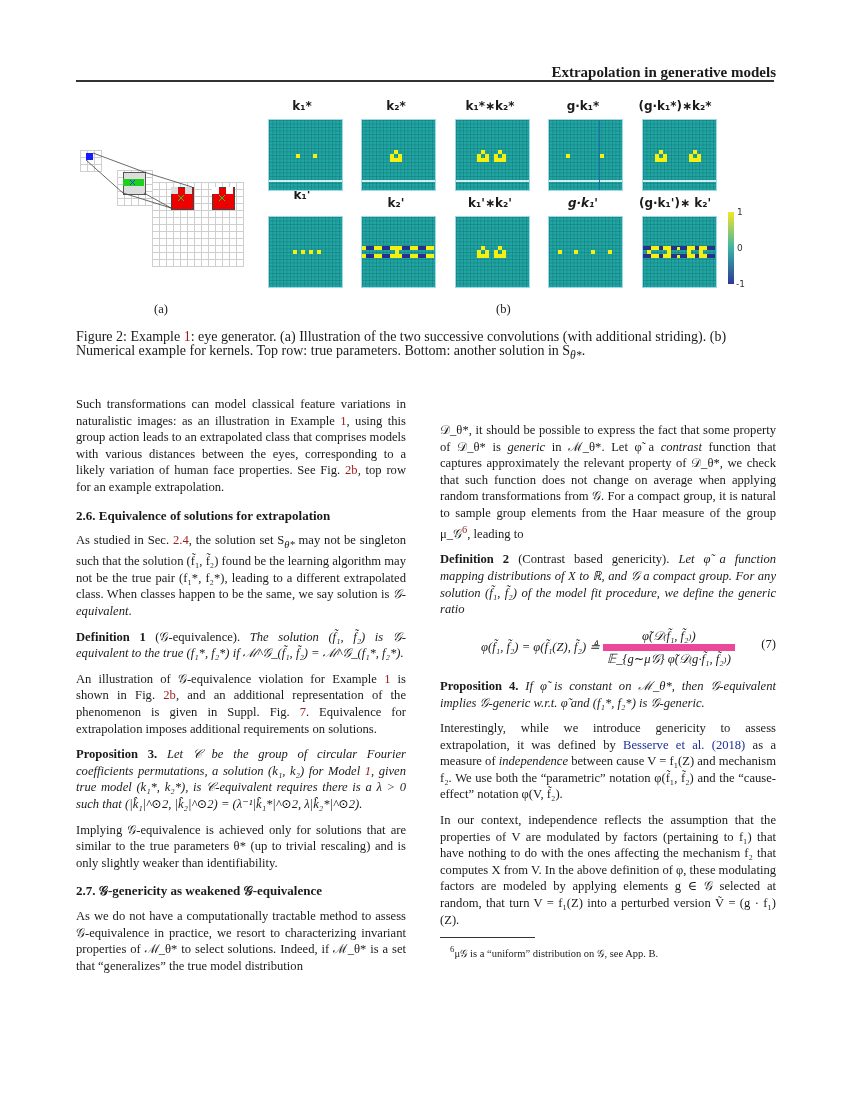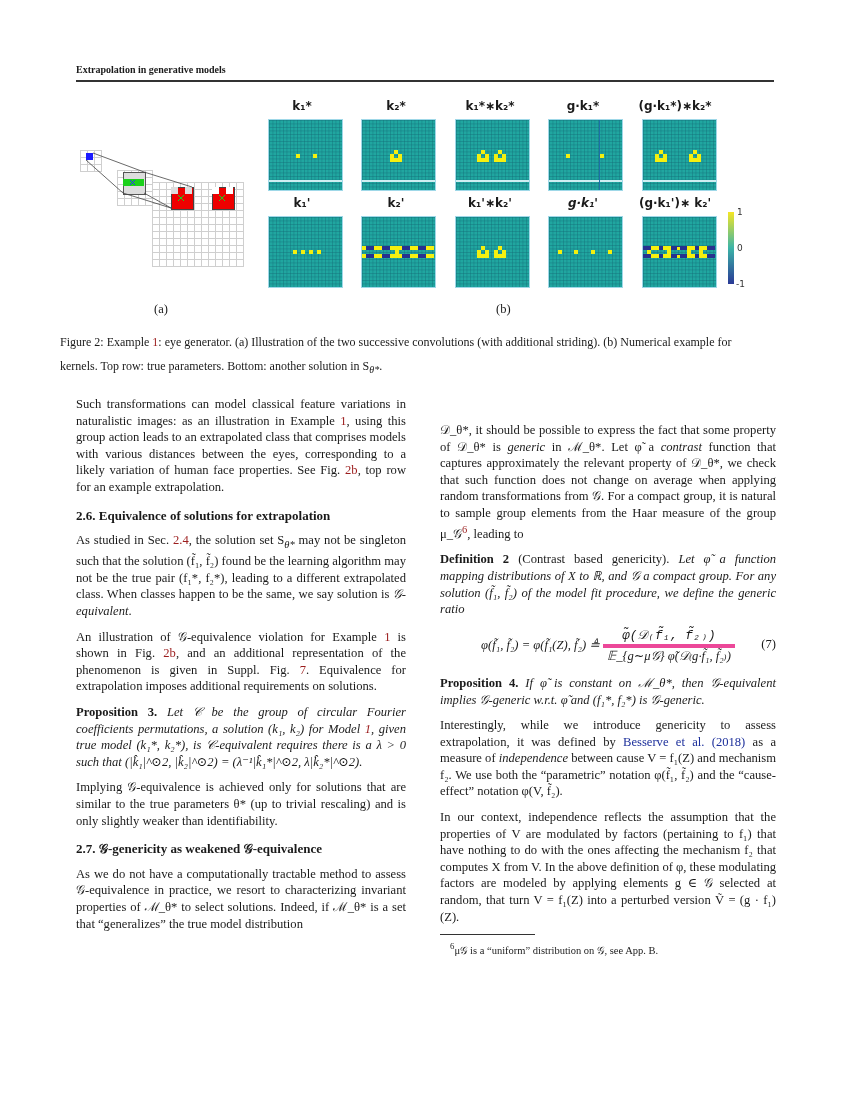--- a/index.html
+++ b/index.html
@@ -1,19 +1,19 @@
 <!DOCTYPE html>
 <html><head>
 <meta charset="utf-8">
 <style>
   html, body { margin: 0; padding: 0; background: #ffffff; }
   body { width: 850px; height: 1100px; position: relative; overflow: hidden;
          font-family: "Liberation Serif", "DejaVu Serif", serif; color: #1a1a1a; }
-  .running-head { position: absolute; left: 76px; top: 64px; width: 700px; text-align: left;
-                  font-weight: bold; font-size: 10px; }
+  .running-head { position: absolute; left: 76px; top: 64px; width: 700px; text-align: right;
+                  font-weight: bold; font-size: 15px; }
   .head-rule { position: absolute; left: 76px; top: 80px; width: 698px; height: 1.6px; background: #333; }
 
   
   .fig-a { position: absolute; left: 80px; top: 150px; width: 180px; height: 140px; }
   .grid { position: absolute; background-image:
             linear-gradient(#cfcfcf 1px, transparent 1px),
             linear-gradient(90deg, #cfcfcf 1px, transparent 1px);
           background-size: 7px 7px; border-right:1px solid #cfcfcf; border-bottom:1px solid #cfcfcf; }
   .cell { position: absolute; }
   .sub-label { position: absolute; font-size: 12.5px; }
@@ -29,35 +29,35 @@
   .kernel .hline { position: absolute; left: 0; right: 0; height: 1.5px; background: #cfeef2; }
   .kernel .vline { position: absolute; top: 0; bottom: 0; width: 1px; background: #1c6fa8; }
   .px { position: absolute; width: 4px; height: 4px; }
   .y { background: #f5f00f; }
   .b { background: #26318f; }
 
   .colorbar { position: absolute; left: 728px; top: 212px; width: 6px; height: 72px;
               background: linear-gradient(#f5e625, #3cb4a8 50%, #2a3996); }
   .cb-label { position: absolute; font-family: "DejaVu Sans", sans-serif; font-size: 9px; color: #333; }
 
-  .caption { position: absolute; left: 60px; top: 330px; width: 700px; font-size: 12px; line-height: 24px; }
+  .caption { position: absolute; left: 76px; top: 330px; width: 700px; font-size: 14px; line-height: 14px; }
   .ref { color: #9b1c1c; }
   .cite { color: #1c2f9b; }
 
   .col { position: absolute; top: 396px; width: 330px; font-size: 12.6px; line-height: 16.6px; text-align: justify; }
   .col.left { left: 76px; }
   .col.right { left: 440px; width: 336px; top: 422px; }
   .col p { margin: 0 0 9px 0; }
   .col h3 { font-size: 13px; margin: 12px 0 8px 0; font-weight: bold; }
   .it { font-style: italic; }
   .b-run { font-weight: bold; }
   .eq { text-align: center; margin: 10px 0; position: relative; font-style: italic; }
   .eq .num { position: absolute; right: 0; top: 8px; font-style: normal; }
   .frac { display: inline-block; vertical-align: middle; text-align: center; }
-  .frac .num-t { display: block; border-bottom: 4px solid #ec4899; padding: 0 4px; font-family: Liberation Mono, monospace; }
+  .frac .num-t { display: block; border-bottom: 7px solid #ec4899; padding: 0 4px; }
   .frac .den { display: block; padding: 0 4px; }
   .fn-rule { width: 95px; height: 1px; background: #333; margin: 4px 0 3px 0; }
   .footnote { font-size: 10.5px; padding-left: 10px; }
 </style>
 </head>
 <body>
 
 <div class="running-head">Extrapolation in generative models</div>
 <div class="head-rule"></div>
 
@@ -95,21 +95,21 @@
   </svg>
 </div>
 <div class="sub-label" style="left:154px;top:302px;">(a)</div>
 
 <div class="panel-title" style="left:247px;top:99px;">k₁*</div>
 <div class="panel-title" style="left:341px;top:99px;">k₂*</div>
 <div class="panel-title" style="left:435px;top:99px;">k₁*∗k₂*</div>
 <div class="panel-title" style="left:528px;top:99px;">g·k₁*</div>
 <div class="panel-title" style="left:620px;top:99px;">(g·k₁*)∗k₂*</div>
 
-<div class="panel-title" style="left:247px;top:196px;">k₁'</div>
+<div class="panel-title" style="left:247px;top:188px;">k₁'</div>
 <div class="panel-title" style="left:341px;top:196px;">k₂'</div>
 <div class="panel-title" style="left:435px;top:196px;">k₁'∗k₂'</div>
 <div class="panel-title" style="left:528px;top:196px;font-style:italic;">g·k₁'</div>
 <div class="panel-title" style="left:620px;top:196px;">(g·k₁')∗ k₂'</div>
 
 <div class="kernel" style="left:269px;top:120px;">
   <div class="hline" style="top:60px;"></div>
   <div class="px y" style="left:27px;top:34px;"></div>
   <div class="px y" style="left:44px;top:34px;"></div>
 </div>
@@ -224,20 +224,23 @@
 
 <div class="col left">
   <p>
     <span>Such transformations can model classical feature variations in naturalistic images: as an illustration in Example </span><a class="ref">1</a><span>, using this group action leads to an extrapolated class that comprises models with various distances between the eyes, corresponding to a likely variation of human face properties. See Fig. </span><a class="ref">2b</a><span>, top row for an example extrapolation.</span>
   </p>
   <h3>2.6. Equivalence of solutions for extrapolation</h3>
   <p>
     <span>As studied in Sec. </span><a class="ref">2.4</a><span>, the solution set S</span><sub class="it">θ*</sub><span> may not be singleton such that the solution (f̃₁, f̃₂) found be the learning algorithm may not be the true pair (f₁*, f₂*), leading to a different extrapolated class. When classes happen to be the same, we say solution is </span><span class="it">𝒢-equivalent</span><span>.</span>
   </p>
   <p>
+    <span class="b-run">Definition 1</span><span> (𝒢-equivalence). </span><span class="it">The solution (f̃₁, f̃₂) is 𝒢-equivalent to the true (f₁*, f₂*) if ℳ^𝒢_(f̃₁, f̃₂) = ℳ^𝒢_(f₁*, f₂*).</span>
+  </p>
+  <p>
     <span>An illustration of 𝒢-equivalence violation for Example </span><a class="ref">1</a><span> is shown in Fig. </span><a class="ref">2b</a><span>, and an additional representation of the phenomenon is given in Suppl. Fig. </span><a class="ref">7</a><span>. Equivalence for extrapolation imposes additional requirements on solutions.</span>
   </p>
   <p>
     <span class="b-run">Proposition 3.</span><span class="it"> Let 𝒞 be the group of circular Fourier coefficients permutations, a solution (k₁, k₂) for Model </span><a class="ref it">1</a><span class="it">, given true model (k₁*, k₂*), is 𝒞-equivalent requires there is a λ &gt; 0 such that (|k̂₁|^⊙2, |k̂₂|^⊙2) = (λ⁻¹|k̂₁*|^⊙2, λ|k̂₂*|^⊙2).</span>
   </p>
   <p>Implying 𝒢-equivalence is achieved only for solutions that are similar to the true parameters θ* (up to trivial rescaling) and is only slightly weaker than identifiability.</p>
   <h3>2.7. 𝒢-genericity as weakened 𝒢-equivalence</h3>
   <p>As we do not have a computationally tractable method to assess 𝒢-equivalence in practice, we resort to characterizing invariant properties of ℳ_θ* to select solutions. Indeed, if ℳ_θ* is a set that “generalizes” the true model distribution</p>
 </div>
 

